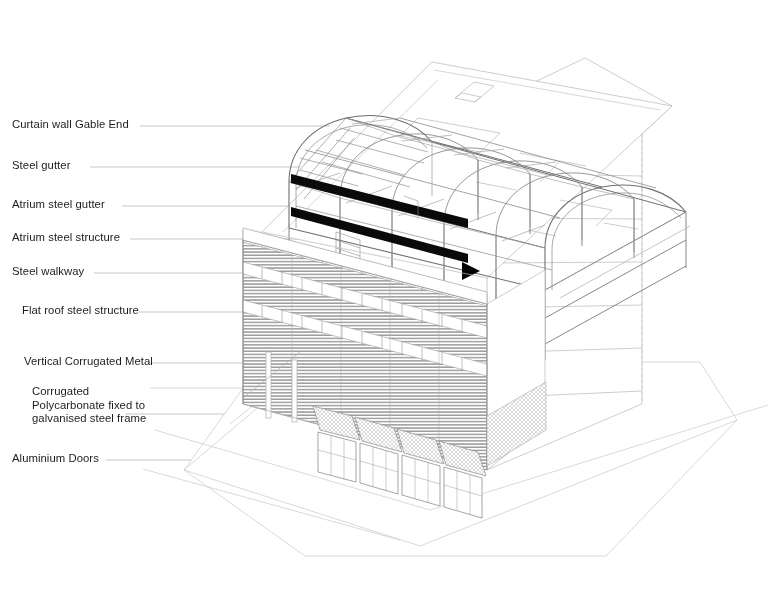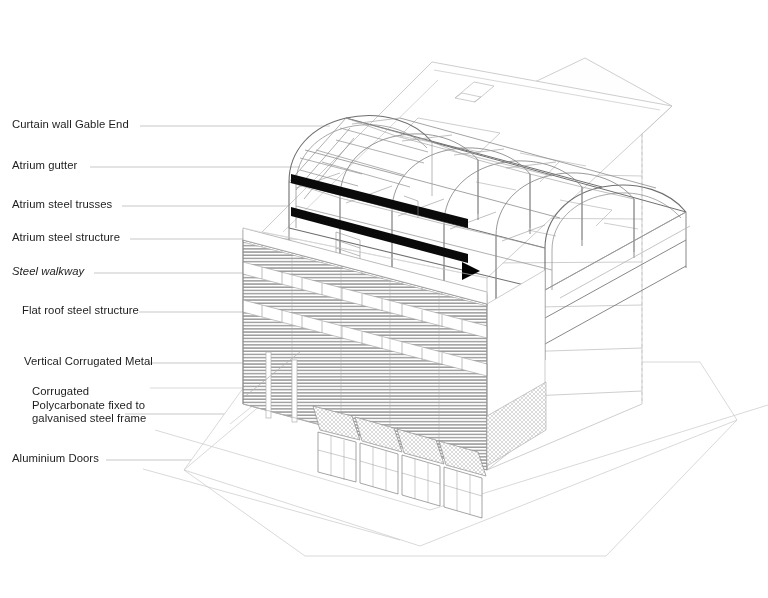--- a/index.html
+++ b/index.html
@@ -244,24 +244,24 @@
 
     <g stroke="#dcdcdc" stroke-width=".6" fill="none">
       <path d="M243 228 L262 232"></path>
       <path d="M487 278 L487 304"></path>
       <path d="M262 232 L487 278"></path>
     </g>
   </svg>
 
   <div class="labels" id="labels">
       <div class="lbl" style="left: 12px; top: 118px;">Curtain wall Gable End</div>
-      <div class="lbl" style="left: 12px; top: 159px;">Atrium gutter</div>
-      <div class="lbl" style="left: 12px; top: 198px;">Atrium steel trusses</div>
+      <div class="lbl" style="left: 12px; top: 159px;">Steel gutter</div>
+      <div class="lbl" style="left: 12px; top: 198px;">Atrium steel gutter</div>
       <div class="lbl" style="left: 12px; top: 231px;">Atrium steel structure</div>
-      <div class="lbl" style="left: 12px; top: 265px; font-style: italic;">Steel walkway</div>
+      <div class="lbl" style="left: 12px; top: 265px;">Steel walkway</div>
       <div class="lbl" style="left: 12px; top: 304px; padding-left: 10px;">Flat roof steel structure</div>
       <div class="lbl" style="left: 24px; top: 355px;">Vertical Corrugated Metal</div>
       <div class="lbl" style="left: 12px; top: 385px; margin-left: 20px;">Corrugated
 Polycarbonate fixed to
 galvanised steel frame</div>
       <div class="lbl" style="left: 12px; top: 452px; text-align: center;">Aluminium Doors</div>
     </div>
 </div>
 
 </body></html>

